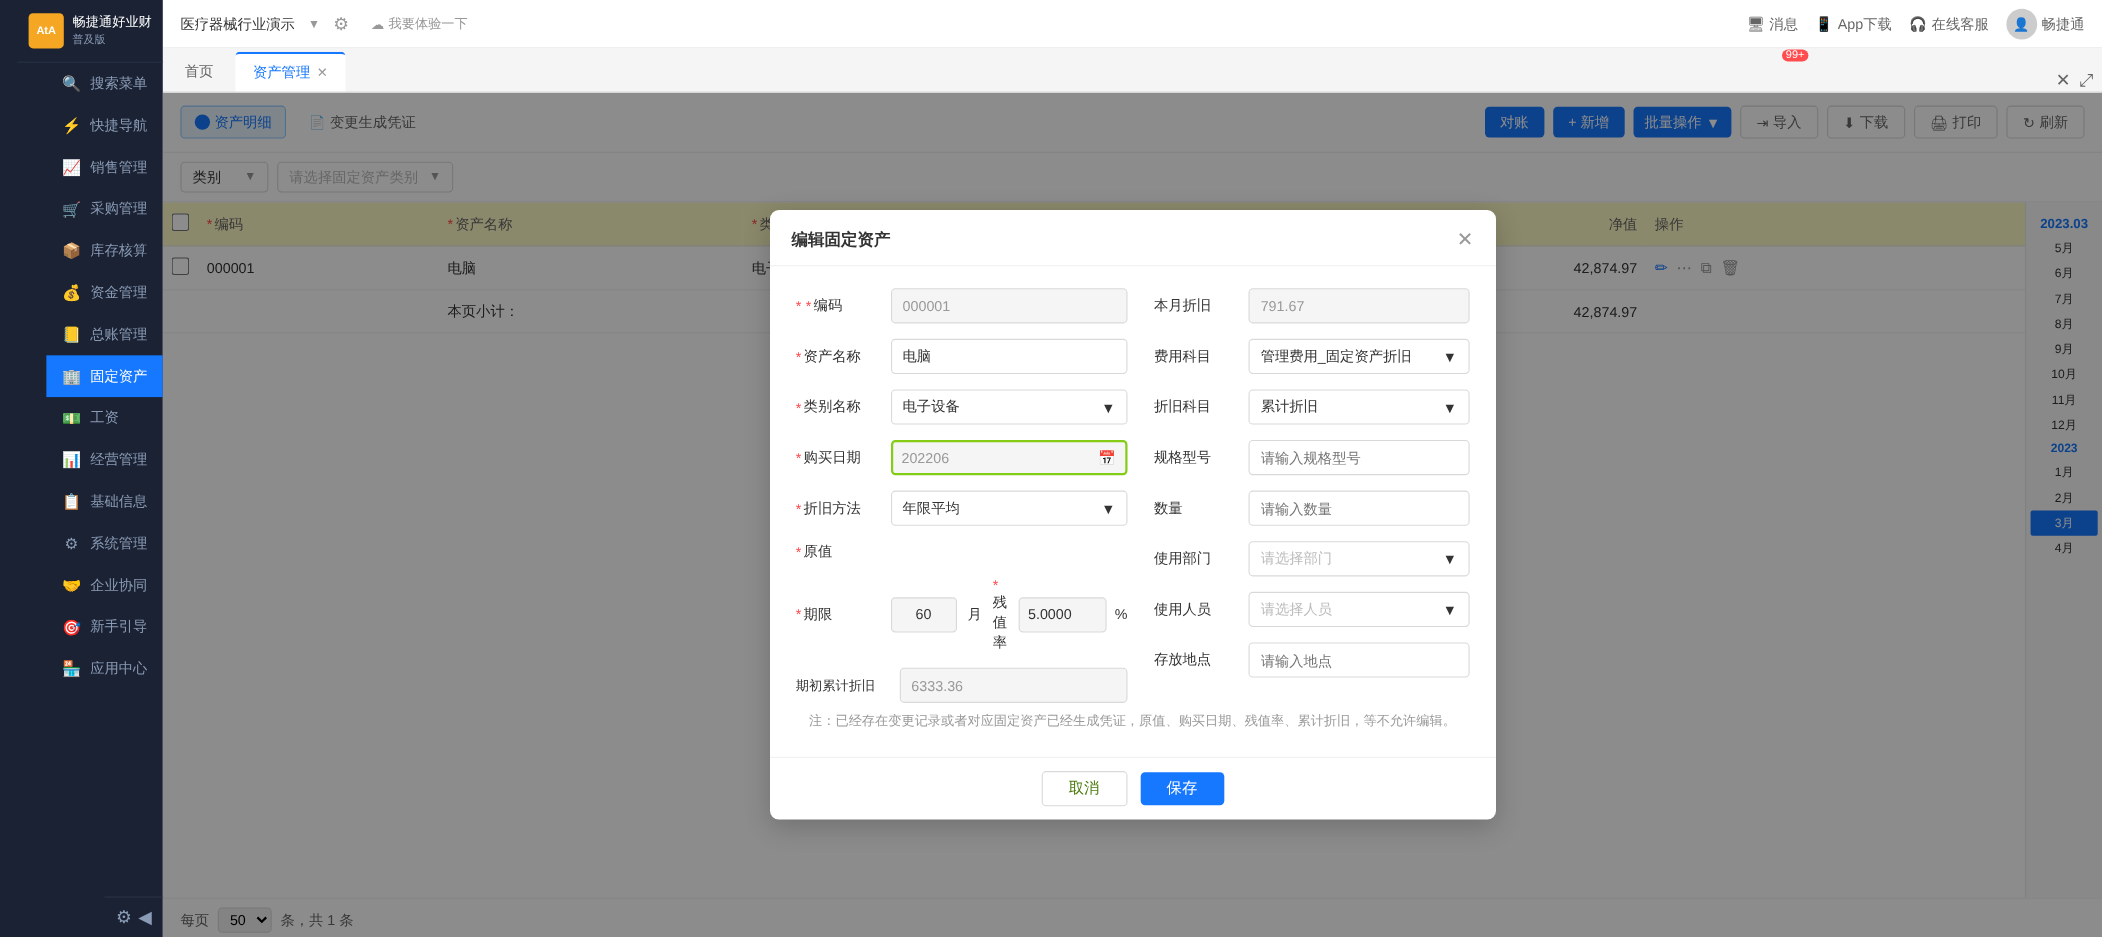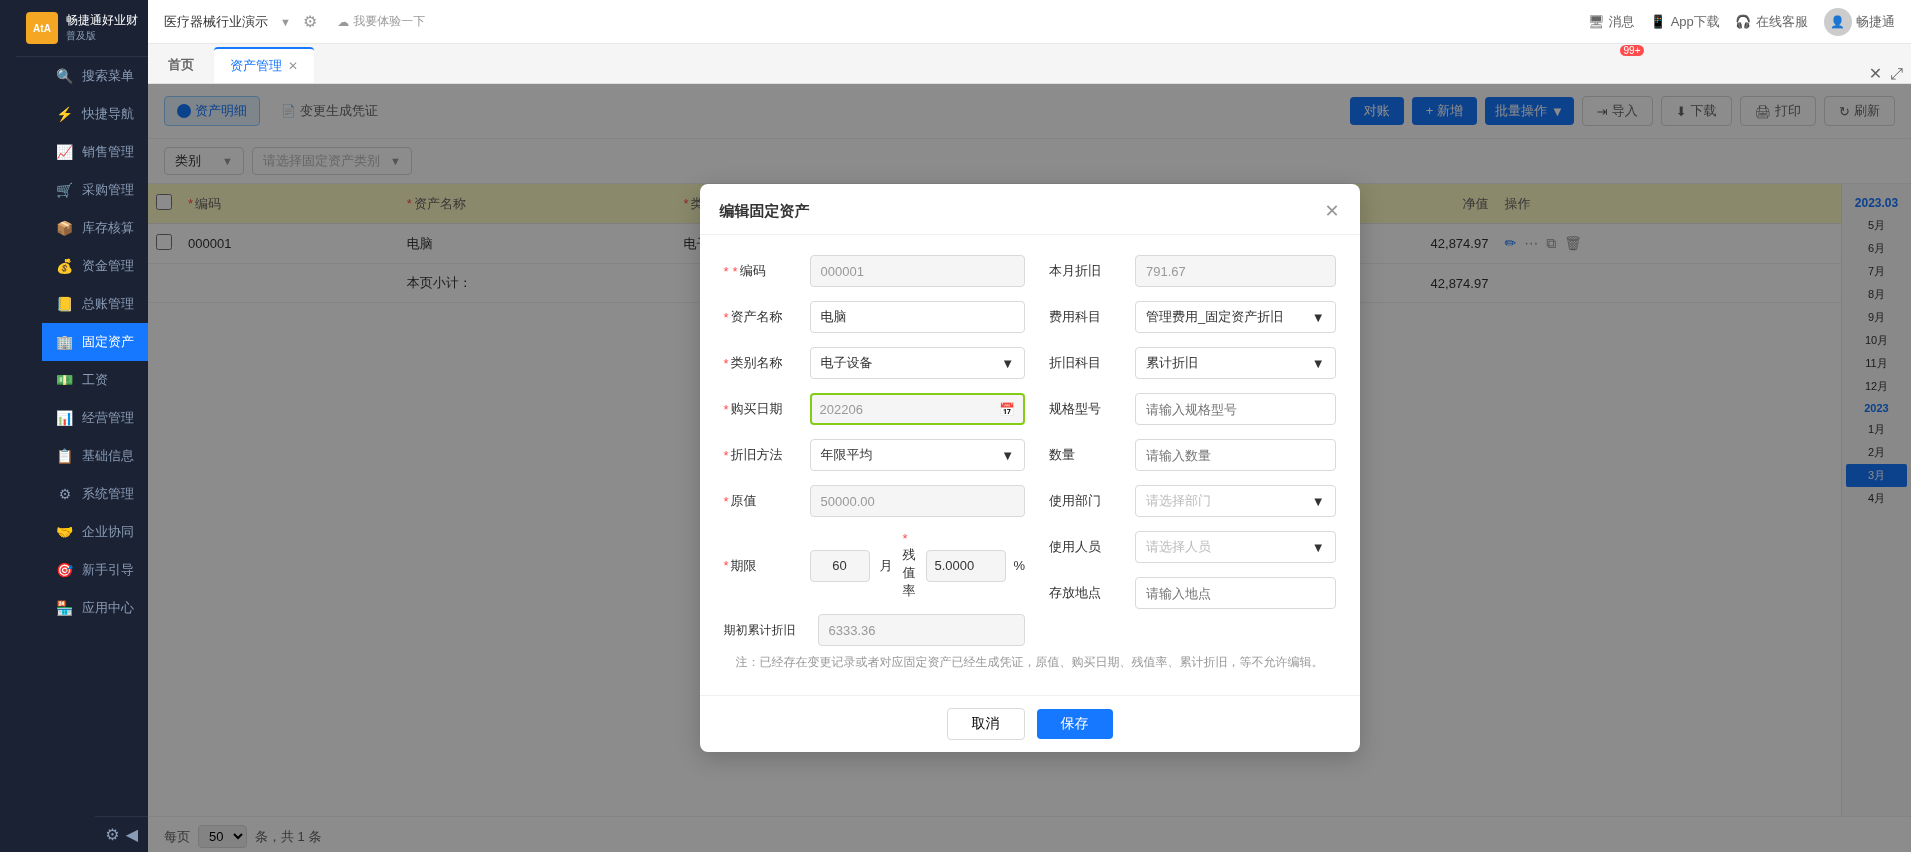--- a/index.html
+++ b/index.html
@@ -33,21 +33,21 @@
     .notification-icon { font-size: 18px; color: #666; cursor: pointer; display: flex; align-items: center; gap: 4px; font-size: 13px; }
     .badge { position: absolute; top: -8px; right: -10px; background: #ff4d4f; color: white; font-size: 10px; border-radius: 10px; padding: 0 4px; min-width: 18px; text-align: center; margin-top: 40px; }
     .topbar-action { display: flex; align-items: center; gap: 4px; color: #666; font-size: 13px; cursor: pointer; }
     .user-avatar { width: 28px; height: 28px; background: #ccc; border-radius: 50%; display: flex; align-items: center; justify-content: center; font-size: 12px; color: white; }
 
     
     .tabbar { height: 40px; background: #f5f5f5; display: flex; align-items: flex-end; padding-left: 0; flex-shrink: 0; border-bottom: 1px solid #e0e0e0; }
     .tab { height: 36px; padding: 0 16px; display: flex; align-items: center; gap: 6px; cursor: pointer; font-size: 13px; color: #666; background: #e8e8e8; border-radius: 4px 4px 0 0; margin-left: 4px; }
     .tab.active { background: white; color: #1677ff; border-top: 2px solid #1677ff; }
     .tab-close { font-size: 12px; color: #999; cursor: pointer; }
-    .tab-home { background: transparent; color: #666; font-weight: bold; }
+    .tab-home { background: transparent; color: #666; }
 
     
     .content { flex: 1; background: white; overflow: hidden; position: relative; }
 
     
     .content-toolbar { display: flex; align-items: center; padding: 12px 16px; gap: 8px; border-bottom: 1px solid #f0f0f0; }
     .toolbar-tab { display: flex; align-items: center; gap: 4px; padding: 5px 12px; border-radius: 4px; cursor: pointer; font-size: 13px; color: #666; border: 1px solid transparent; }
     .toolbar-tab.active { color: #1677ff; background: #e6f4ff; border-color: #91caff; }
     .toolbar-tab-icon { width: 14px; height: 14px; border-radius: 50%; background: #1677ff; display: flex; align-items: center; justify-content: center; }
     .toolbar-right { margin-left: auto; display: flex; align-items: center; gap: 8px; }
@@ -94,21 +94,21 @@
     
     .form-grid { display: grid; grid-template-columns: 1fr 1fr; gap: 16px 24px; }
     .form-label { font-size: 13px; color: #333; display: flex; align-items: center; gap: 2px; white-space: nowrap; width: 80px; flex-shrink: 0; }
     .form-label.required::before { content: '*'; color: #ff4d4f; margin-right: 2px; }
     .form-input { flex: 1; height: 32px; border: 1px solid #d9d9d9; border-radius: 4px; padding: 0 10px; font-size: 13px; color: #333; outline: none; background: white; }
     .form-input.disabled { background: #f5f5f5; color: #999; }
     .form-select { flex: 1; height: 32px; border: 1px solid #d9d9d9; border-radius: 4px; padding: 0 10px; font-size: 13px; color: #333; background: white; display: flex; align-items: center; justify-content: space-between; cursor: pointer; }
     .form-input-short { width: 60px; height: 32px; border: 1px solid #d9d9d9; border-radius: 4px; padding: 0 8px; font-size: 13px; color: #333; text-align: center; }
     .form-input-pct { width: 80px; height: 32px; border: 1px solid #d9d9d9; border-radius: 4px; padding: 0 8px; font-size: 13px; color: #333; }
 
-    .btn-cancel { background: white; color: #000000; border: 1px solid #d9d9d9; padding: 6px 24px; border-radius: 4px; cursor: pointer; font-size: 14px; }
+    .btn-cancel { background: white; color: #4d7c0f; border: 1px solid #d9d9d9; padding: 6px 24px; border-radius: 4px; cursor: pointer; font-size: 14px; }
     .btn-save { background: #1677ff; color: white; border: none; padding: 6px 24px; border-radius: 4px; cursor: pointer; font-size: 14px; }
 
     
     .form-row { display: flex; align-items: center; gap: 6px; margin-bottom: 4px; }
   </style>
 </head>
 <body>
 
 <div class="sidebar">
   <div class="sidebar-logo">
@@ -411,21 +411,20 @@
                   <span>年限平均</span>
                   <span>▼</span>
                 </div>
               </div>
 
               <div class="form-row" style="margin-bottom:14px;">
                 <span class="form-label" style="display:flex;align-items:center;gap:2px;width:80px;flex-shrink:0;">
                   <span style="color:#ff4d4f;">*</span>
                   <span>原值</span>
                 </span>
-                <input class="form-input disabled" type="text" style="flex: 1 1 0%;" readonly="" value="50000.00">
               </div>
 
               <div class="form-row" style="margin-bottom:14px;">
                 <span class="form-label" style="display:flex;align-items:center;gap:2px;width:80px;flex-shrink:0;">
                   <span style="color:#ff4d4f;">*</span>
                   <span>期限</span>
                 </span>
                 <input class="form-input-short" type="text" style="background: rgb(245, 245, 245);" readonly="" value="60">
                 <span style="font-size:13px;padding:0 4px;">月</span>
                 <span style="font-size:13px;">

